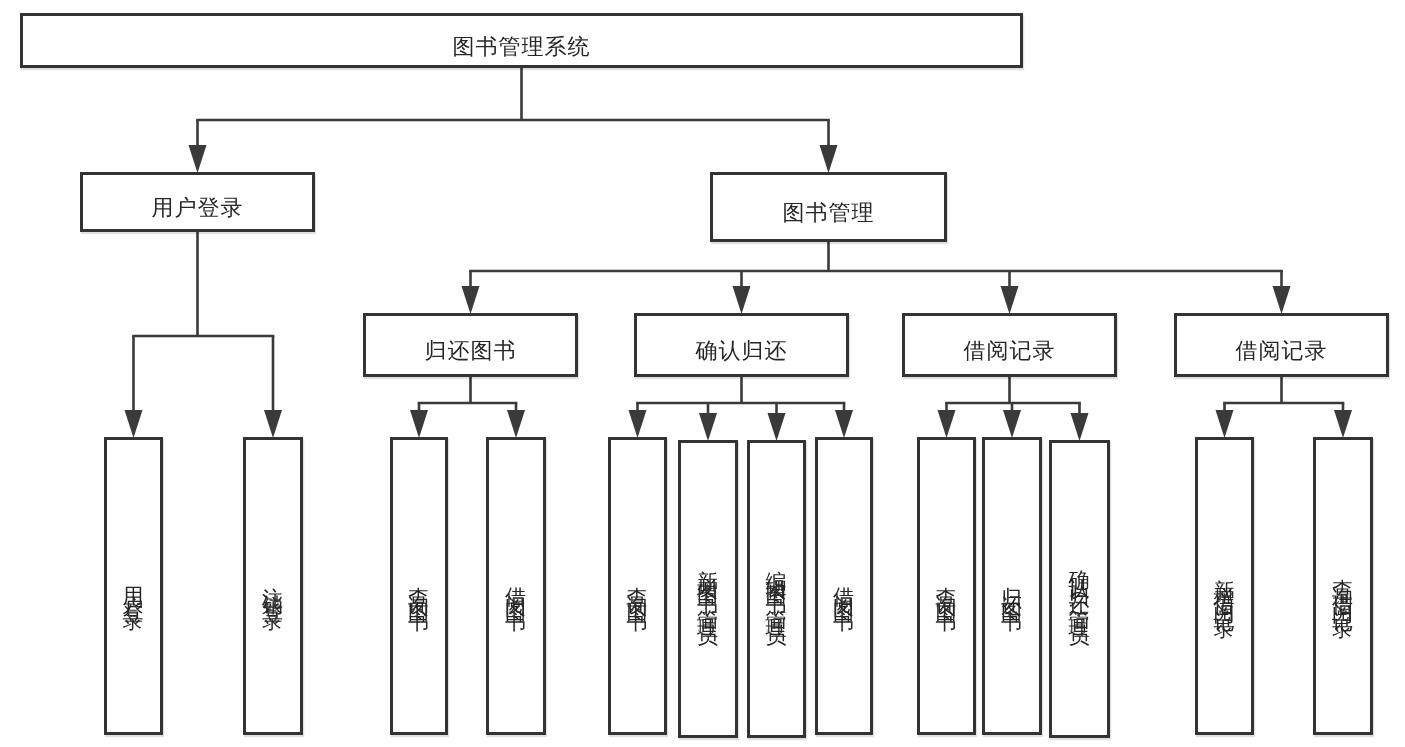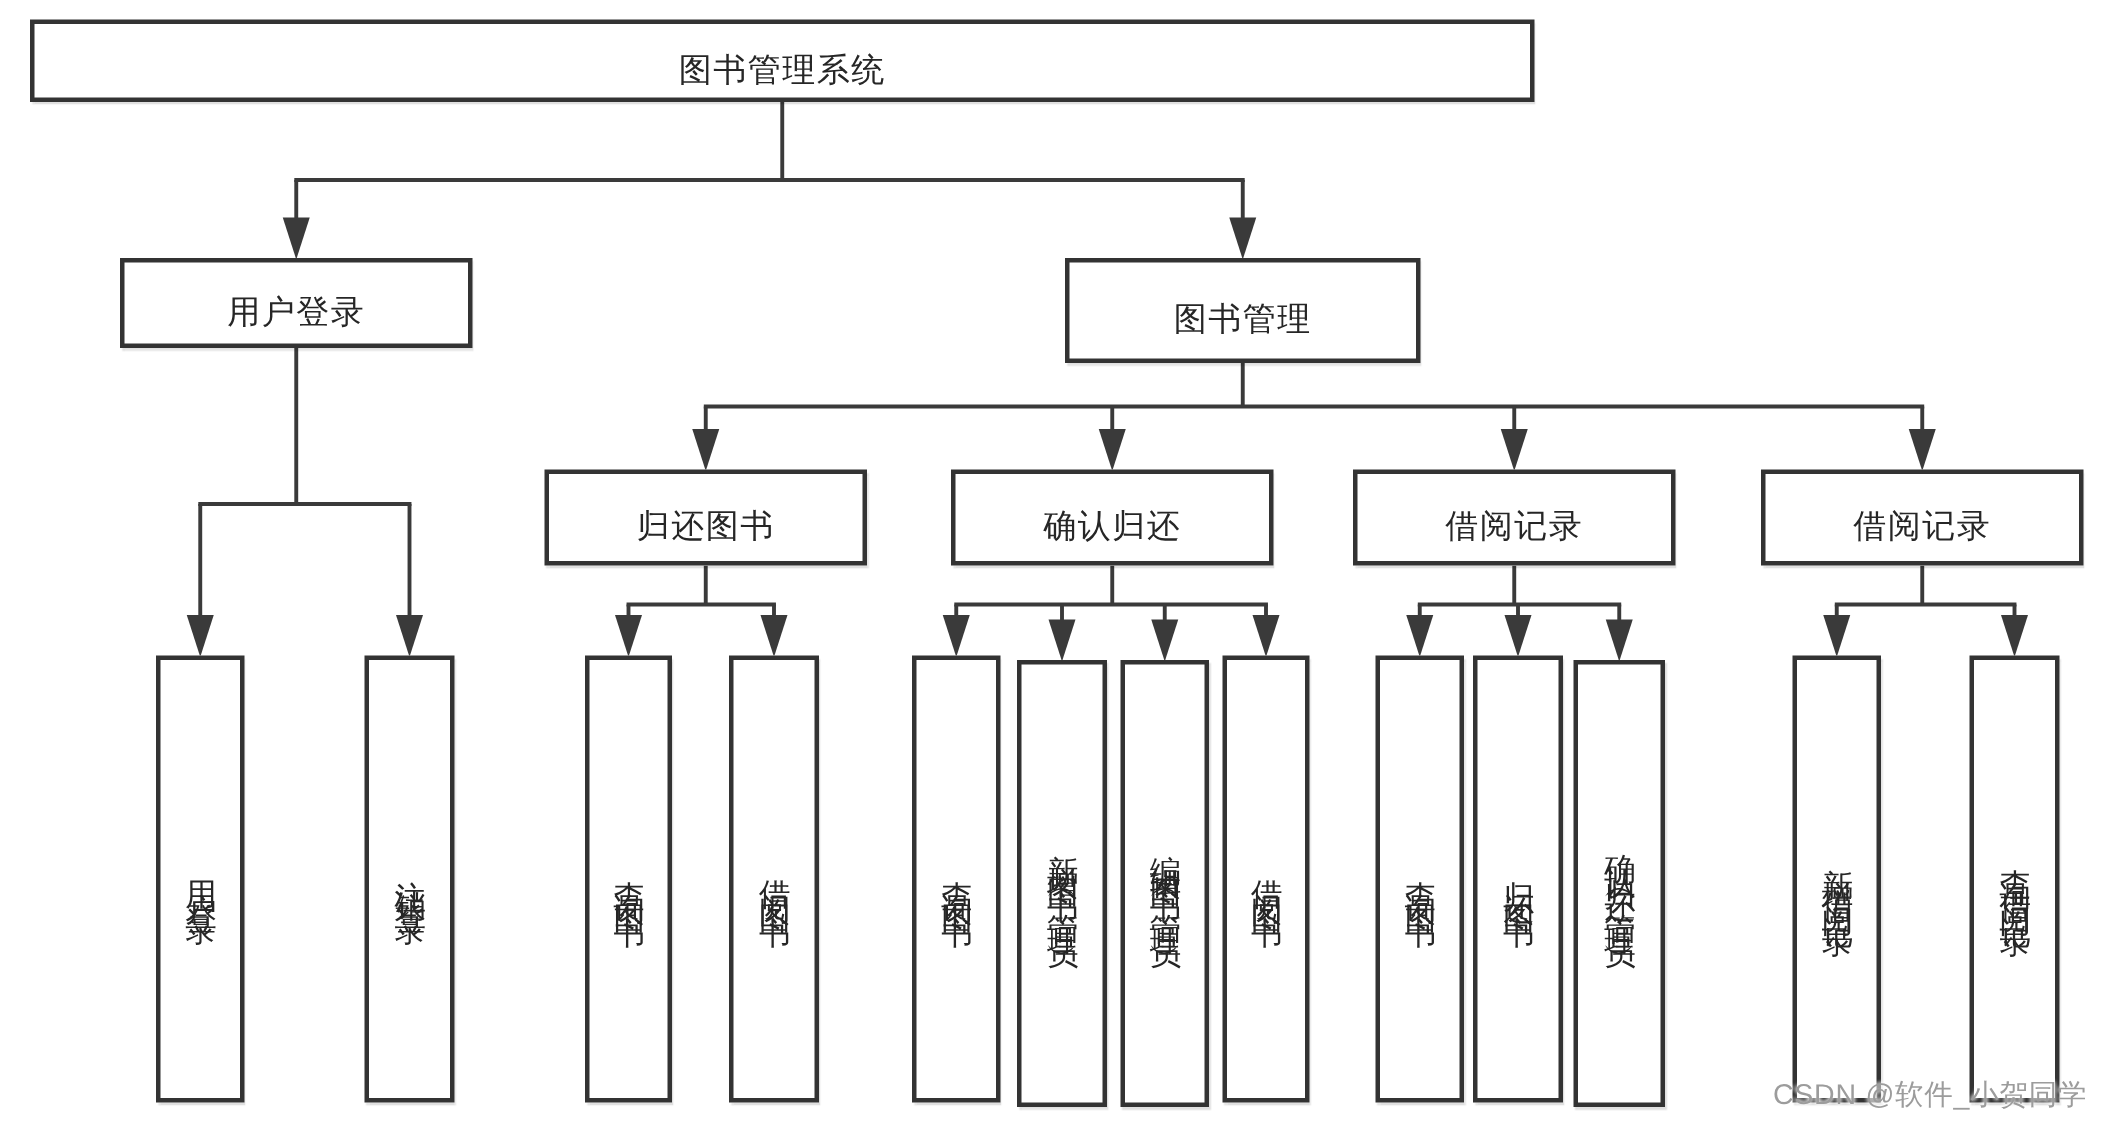--- a/index.html
+++ b/index.html
@@ -150,14 +150,13 @@
       <div class="node h" style="left: 1174px; top: 313px; width: 215px; height: 64px;">
         <span>借阅记录</span>
       </div>
       <div class="node v" style="left: 1195px; top: 437px; width: 59px; height: 298px;">
         <span>新增借阅记录</span>
       </div>
       <div class="node v" style="left: 1313px; top: 437px; width: 60px; height: 298px;">
         <span>查询借阅记录</span>
       </div>
     </div>
-  <div class="watermark">CSDN @软件_小贺同学</div>
 </div>
 
 </body></html>

